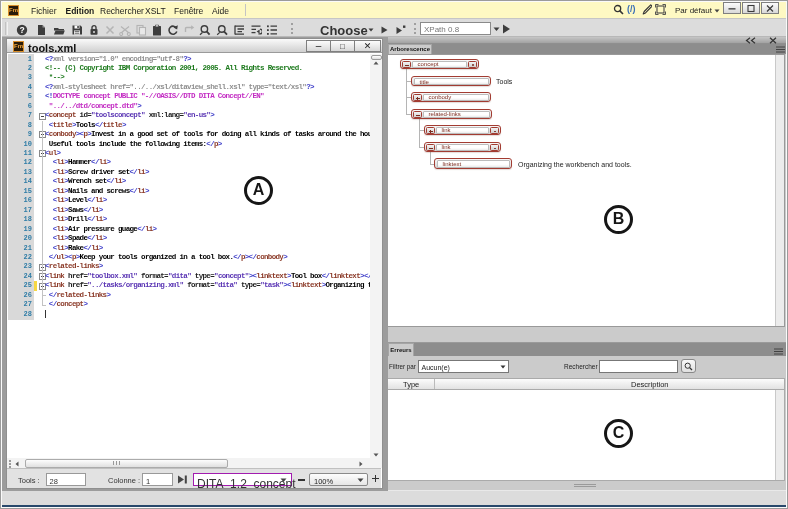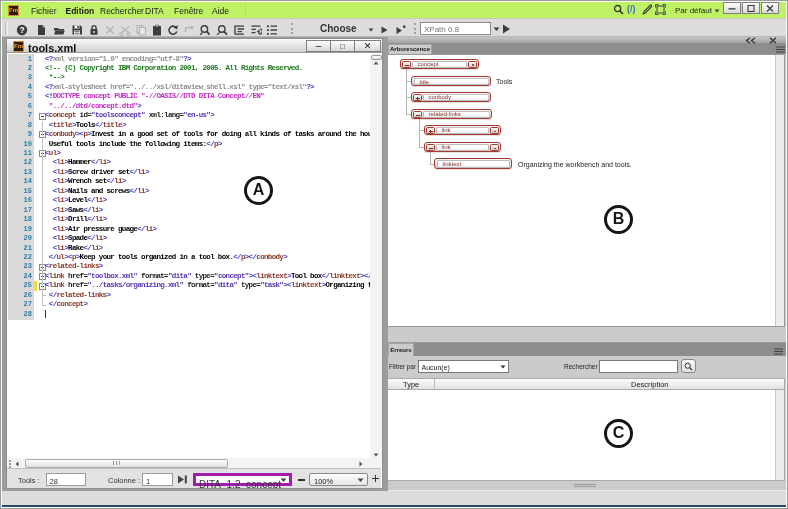--- a/index.html
+++ b/index.html
@@ -2,21 +2,21 @@
 <html><head>
 <meta charset="utf-8">
 <style>
 * { margin:0; padding:0; box-sizing:border-box; }
 html,body { width:788px; height:509px; overflow:hidden; }
 body { font-family:"Liberation Sans",sans-serif; background:#e9e9e9; position:relative; -webkit-font-smoothing:antialiased; }
 .abs { position:absolute; }
 
 #frame { position:absolute; left:0; top:0; width:788px; height:509px; border:1px solid #9b9b9b; box-shadow:inset 0 0 0 1px #fafafa; z-index:50; pointer-events:none; }
 
-#menubar { position:absolute; left:1px; top:1px; width:786px; height:17px; background:#bef264; }
+#menubar { position:absolute; left:1px; top:1px; width:786px; height:17px; background:#fef9c3; }
 #fmlogo { position:absolute; left:7px; top:4px; width:11px; height:11px; background:#2a1c09; border:1px solid #d98f2c; color:#f2a73d; font-size:6px; font-weight:bold; text-align:center; line-height:9px; }
 .menuitem { position:absolute; top:4.5px; font-size:8.5px; color:#1a1a1a; }
 
 #toolbar { position:absolute; left:1px; top:18px; width:786px; height:19px; background:#dcdcdc; border-top:1px solid #c6c6c6; border-bottom:1px solid #b8b8b8; }
 
 #docwin { position:absolute; left:6px; top:38px; width:377px; height:451px; background:#ffffff; border:1px solid #8f8f8f; overflow:hidden; }
 #doctitle { position:absolute; left:0; top:0; width:100%; height:14px; background:linear-gradient(#fafafa,#d0d0d0); border-bottom:1px solid #9a9a9a; }
 .winbtn { position:absolute; top:1px; height:12px; background:linear-gradient(#fcfcfc,#d8d8d8); border:1px solid #7f7f7f; font-size:9px; text-align:center; color:#222; }
 
 #gutter { position:absolute; left:1px; top:15px; width:26px; height:266px; background:#d9d9d9; }
@@ -46,21 +46,21 @@
 </style>
 </head>
 <body>
 <div id="frame"></div>
 
 <div id="menubar">
   <div id="fmlogo">Fm</div>
   <span class="menuitem" style="left:30px;">Fichier</span>
   <span class="menuitem" style="left:64.5px;font-weight:bold;">Edition</span>
   <span class="menuitem" style="left:99px;">Rechercher</span>
-  <span class="menuitem" style="left:144px;">DITA</span>
+  <span class="menuitem" style="left:144px;">XSLT</span>
   <span class="menuitem" style="left:173px;">Fenêtre</span>
   <span class="menuitem" style="left:211px;">Aide</span>
   <div class="abs" style="left:244px;top:3px;width:1px;height:12px;background:#c4c4c4;"></div>
   <svg class="abs" style="left:612px;top:3px;" width="11" height="11" viewBox="0 0 11 11">
       <circle cx="4.6" cy="4.6" r="3.1" fill="none" stroke="#333" stroke-width="1.3"></circle>
       <path d="M6.9 6.9 L10 10" stroke="#333" stroke-width="1.6"></path>
     </svg>
   <span class="abs" style="left:626px;top:3px;font-size:9px;font-weight:bold;color:#3a6fb5;">(/)</span>
   <svg class="abs" style="left:641px;top:3px;" width="10" height="11" viewBox="0 0 10 11">
       <path d="M8.7 0.8 L2.2 7.5 L1.2 9.9 L3.5 8.9 L10 2.1 Z" fill="none" stroke="#333" stroke-width="1.1" stroke-linejoin="round"></path>
@@ -156,21 +156,21 @@
       <path d="M10 5.2 a2.3 2.3 0 0 1 0 4.6 H8.4" fill="none" stroke="#3d3d3d" stroke-width="1.3"></path>
       <path d="M9.3 5.6 L6.3 7.4 L9.3 9.4 Z" fill="#3d3d3d" transform="translate(0.3,0)"></path>
     </svg>
     <svg class="abs" style="left:265px;top:5px;" width="12" height="12" viewBox="0 0 12 12">
       <path d="M4.5 2.2 H11 M4.5 6 H11 M4.5 9.8 H11" stroke="#3d3d3d" stroke-width="1.3"></path>
       <rect x="1" y="1.4" width="1.8" height="1.8" fill="#3d3d3d"></rect>
       <rect x="1" y="5.2" width="1.8" height="1.8" fill="#3d3d3d"></rect>
       <rect x="1" y="9" width="1.8" height="1.8" fill="#3d3d3d"></rect>
     </svg>
     <div class="abs" style="left:290px;top:4px;width:2px;height:11px;border-left:2px dotted #9f9f9f;"></div>
-    <span class="abs" style="left:319px;top:4px;font-size:10px;font-weight:bold;color:#333;">Choose</span>
+    <span class="abs" style="left:319px;top:4px;font-size:13px;font-weight:bold;color:#333;">Choose</span>
     <svg class="abs" style="left:367px;top:9px;" width="6" height="4" viewBox="0 0 6 4">
       <path d="M0.5 0.5 L3 3.5 L5.5 0.5 Z" fill="#3d3d3d"></path>
     </svg>
     <svg class="abs" style="left:380px;top:7px;" width="7" height="8" viewBox="0 0 7 8">
       <path d="M0.5 0.5 L6.5 4 L0.5 7.5 Z" fill="#3d3d3d"></path>
     </svg>
     <svg class="abs" style="left:395px;top:5.5px;" width="10" height="10" viewBox="0 0 10 10">
       <path d="M0.5 2 L6 5.5 L0.5 9 Z" fill="#3d3d3d"></path>
       <rect x="7" y="0.5" width="2.4" height="2.4" fill="#3d3d3d"></rect>
     </svg>
@@ -259,21 +259,21 @@
 
   <div class="abs" style="left:0;top:429px;width:374px;height:22px;background:#e2e2e2;border-top:1px solid #c0c0c0;">
     <span class="abs" style="left:11px;top:7px;font-size:7.5px;color:#333;">Tools :</span>
     <div class="abs" style="left:38.5px;top:4px;width:40px;height:13px;background:#fff;border:1px solid #999;font-size:7.5px;color:#333;padding:2.5px 0 0 3px;">28</div>
     <span class="abs" style="left:101px;top:7px;font-size:7.5px;color:#333;">Colonne :</span>
     <div class="abs" style="left:135px;top:4px;width:31px;height:13px;background:#fff;border:1px solid #999;font-size:7.5px;color:#333;padding:2.5px 0 0 3px;">1</div>
     <svg class="abs" style="left:170px;top:6px;" width="11" height="9" viewBox="0 0 11 9">
         <path d="M1 0.5 L7 4.5 L1 8.5 Z" fill="#444"></path>
         <rect x="7.8" y="0.5" width="2" height="8" fill="#444"></rect>
       </svg>
-    <div class="abs" style="left:186px;top:4px;width:99px;height:13px;background:#fff;border:3px solid #a21caf;font-size:10px;color:#333;padding:2.5px 0 0 3px;">DITA_1.2_concept</div>
+    <div class="abs" style="left:186px;top:4px;width:99px;height:13px;background:#fff;border:1px solid #a21caf;font-size:12px;color:#333;padding:2.5px 0 0 3px;">DITA_1.2_concept</div>
     <svg class="abs" style="left:273px;top:9px;" width="7" height="5" viewBox="0 0 7 5">
         <path d="M0.5 0.5 L3.5 4 L6.5 0.5 Z" fill="#444"></path>
       </svg>
     <div class="abs" style="left:291px;top:10px;width:7px;height:2px;background:#333;"></div>
     <div class="abs" style="left:302px;top:4px;width:59px;height:13px;background:linear-gradient(#fdfdfd,#e6e6e6);border:1px solid #8a8a8a;border-radius:2px;font-size:7.5px;color:#222;padding:2.5px 0 0 4px;">100%</div>
     <svg class="abs" style="left:350px;top:9px;" width="7" height="5" viewBox="0 0 7 5">
         <path d="M0.5 0.5 L3.5 4 L6.5 0.5 Z" fill="#444"></path>
       </svg>
     <div class="abs" style="left:365px;top:6px;width:7px;height:7px;">
         <div class="abs" style="left:0;top:2.6px;width:7px;height:1.9px;background:#333;"></div>

